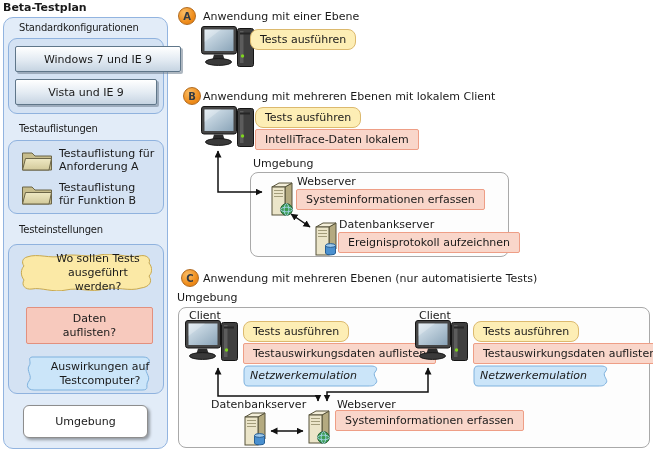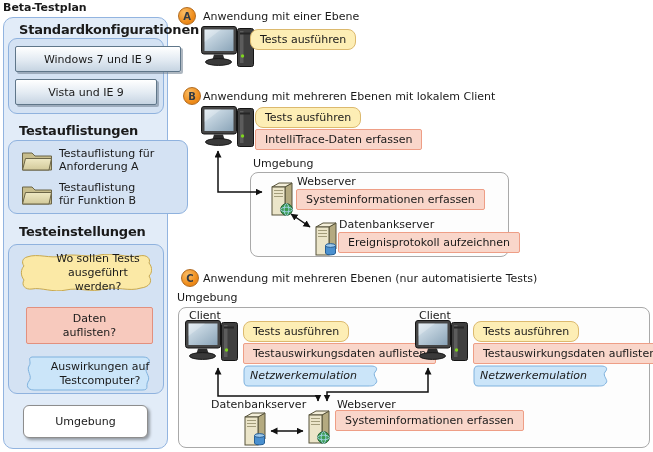--- a/index.html
+++ b/index.html
@@ -4,21 +4,21 @@
 <style>
   html,body{margin:0;padding:0;background:#fff;}
   .stage{
     position:relative;width:653px;height:452px;background:#fff;overflow:hidden;
     font-family:"DejaVu Sans","Liberation Sans",sans-serif;font-size:11px;color:#1a1a1a;
   }
   .abs{position:absolute;}
   .page-title{font-weight:bold;font-size:11px;}
   
   .sidebar{left:3px;top:17px;width:165px;height:432px;background:#e2ecf8;border:1px solid #92b4e0;border-radius:10px;box-sizing:border-box;}
-  .side-head{font-weight:bold;font-size:13px;letter-spacing:-0.2px;}
+  .side-head{font-weight:normal;font-size:10px;letter-spacing:-0.2px;}
   .subpanel{background:#d4e2f3;border:1px solid #8fb2de;border-radius:9px;box-sizing:border-box;}
   .btn3d{
     background:linear-gradient(#ffffff,#e2eaf2 55%,#c6d4e2);
     border:1px solid #5f7689;border-radius:2px;
     box-shadow:2px 2px 0 rgba(110,125,142,.55);
     display:flex;align-items:center;justify-content:center;box-sizing:border-box;
   }
   .folder-text{white-space:pre-line;line-height:13px;}
   .note-pink{background:#f7c9bd;border:1px solid #e2907e;border-radius:2px;display:flex;align-items:center;justify-content:center;text-align:center;white-space:pre-line;line-height:14px;box-sizing:border-box;}
   .shape{display:flex;align-items:center;justify-content:center;}
@@ -102,21 +102,21 @@
   <div class="abs page-title" style="left:3px;top:1px;">Beta-Testplan</div>
 
   <div class="abs sidebar">
     <div class="abs side-head" style="left:15px;top:4px;">Standardkonfigurationen</div>
     <div class="abs subpanel" style="left:4px;top:20px;width:156px;height:76px;">
       <div class="abs btn3d" style="left:6px;top:7px;width:166px;height:26px;">Windows 7 und IE 9</div>
       <div class="abs btn3d" style="left:6px;top:40px;width:142px;height:26px;">Vista und IE 9</div>
     </div>
 
     <div class="abs side-head" style="left:15px;top:105px;">Testauflistungen</div>
-    <div class="abs subpanel" style="left:4px;top:122px;width:180px;height:74px;">
+    <div class="abs subpanel" style="left:4px;top:122px;width:156px;height:74px;">
       <svg class="abs icon" style="left:12px;top:5px;" width="32" height="28">
           <use href="#sym-folder"></use>
         </svg>
       <div class="abs folder-text" style="left:50px;top:6px;width:102px;">Testauflistung für
 Anforderung A</div>
       <svg class="abs icon" style="left:12px;top:39px;" width="32" height="28">
           <use href="#sym-folder"></use>
         </svg>
       <div class="abs folder-text" style="left:50px;top:40px;width:102px;">Testauflistung
 für Funktion B</div>
@@ -151,21 +151,21 @@
       <use href="#sym-computer"></use>
     </svg>
   <div class="abs tag tag-yellow" style="left:250px;top:29px;">Tests ausführen</div>
 
   <div class="abs badge" style="left:183px;top:87px;">B</div>
   <div class="abs sec-title" style="left:203px;top:90px;">Anwendung mit mehreren Ebenen mit lokalem Client</div>
   <svg class="abs icon" style="left:201px;top:106px;" width="54" height="46">
       <use href="#sym-computer"></use>
     </svg>
   <div class="abs tag tag-yellow" style="left:255px;top:107px;">Tests ausführen</div>
-  <div class="abs tag tag-pink" style="left:255px;top:129px;">IntelliTrace-Daten erfassen</div>
+  <div class="abs tag tag-pink" style="left:255px;top:129px;">IntelliTrace-Daten lokalem</div>
   <div class="abs env-label" style="left:253px;top:157px;">Umgebung</div>
   <div class="abs env-box" style="left:250px;top:172px;width:259px;height:85px;"></div>
   <svg class="abs icon" style="left:269px;top:179px;" width="26" height="38">
       <use href="#sym-server-web"></use>
     </svg>
   <div class="abs srv-label" style="left:297px;top:175px;">Webserver</div>
   <div class="abs tag tag-pink" style="left:296px;top:189px;">Systeminformationen erfassen</div>
   <svg class="abs icon" style="left:313px;top:219px;" width="26" height="38">
       <use href="#sym-server-db"></use>
     </svg>

